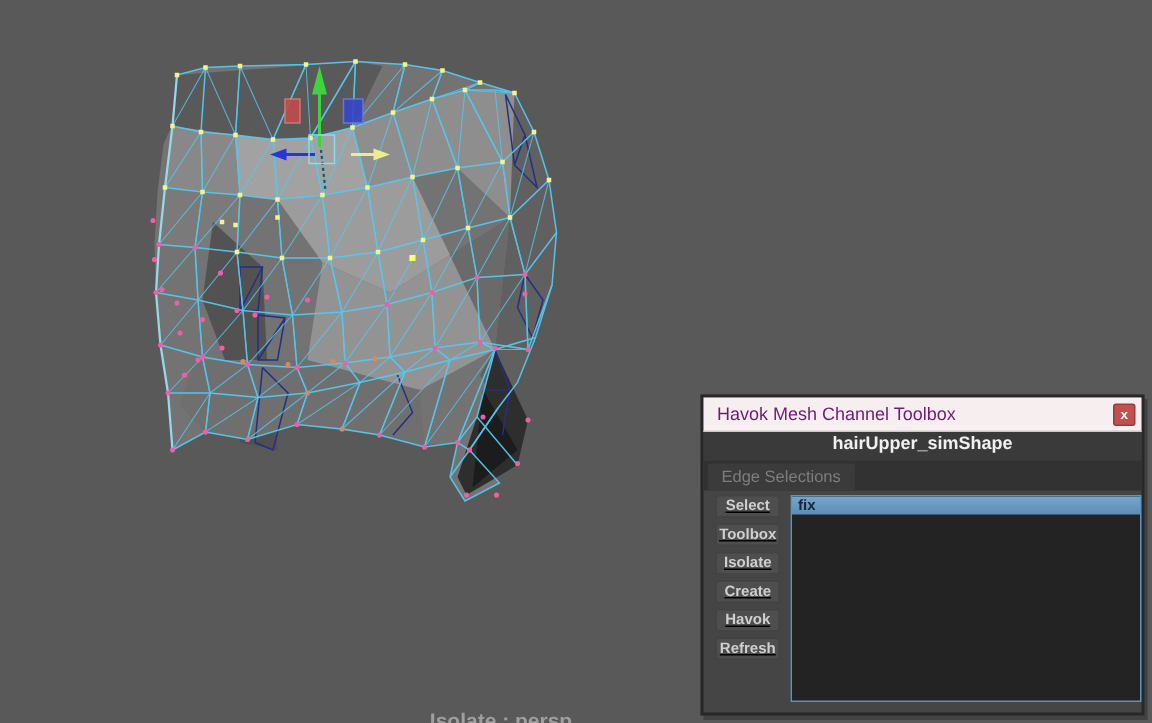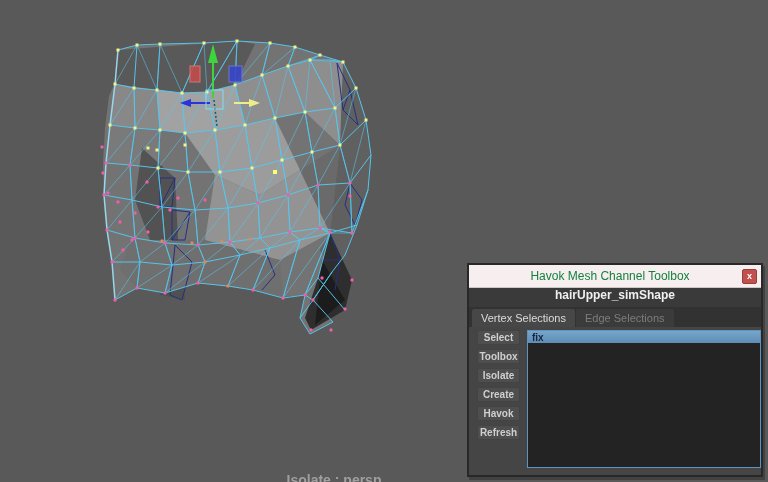--- a/index.html
+++ b/index.html
@@ -17,21 +17,21 @@
   .dialog {
     position:absolute; left:467px; top:263px; width:296px; height:214px;
     background:#454545; border:2px solid #282828;
     box-shadow:2px 3px 0 rgba(0,0,0,.25);
     display:flex; flex-direction:column;
   }
   .titlebar {
     height:23px; background:#f7eef0; display:flex; align-items:center;
     flex:0 0 auto; padding:0 4px 0 9px; border-bottom:1px solid #cfc6c8;
   }
-  .titlebar .title { font-size:12px; color:#15803d; flex:1 1 auto;text-align:center; }
+  .titlebar .title { font-size:12px; color:#701a75; flex:1 1 auto; }
   .close-btn {
     width:15px; height:15px; background:#c2504e; border:1px solid #96403e;
     border-radius:2px; color:#fff; font-size:9px; font-weight:bold;
     display:flex; align-items:center; justify-content:center; line-height:1;
   }
   .objbar {
     height:19px; background:#3a3a3a; color:#f0f0f0; font-size:12px; font-weight:bold;
     display:flex; align-items:flex-start; justify-content:center; flex:0 0 auto;
   }
   .tabbar {
@@ -39,21 +39,21 @@
     flex:0 0 auto; padding:0 2px 0 3px;
   }
   .tab {
     height:18px; font-size:11px; display:flex; align-items:center;
     padding:0 9px; margin-right:1px; border-radius:2px 2px 0 0;
     background:#3b3b3b; color:#7d7d7d; white-space:nowrap;
   }
   .tab--active { background:#474747; color:#dcdcdc; }
 
   .content { flex:1 1 auto; display:flex; padding:3px 0 0 8px; }
-  .btncol { width:43px; flex:0 0 auto; display:flex; flex-direction:column; }
+  .btncol { width:43px; flex:0 0 auto; display:flex; flex-direction:column;text-decoration:underline; }
   .btncol button {
     width:43px; height:15px; margin-bottom:4px; background:#4e4e4e;
     border:1px solid #434343; border-radius:2px; color:#cfcfcf;
     font-family:"Liberation Sans", sans-serif; font-size:10px; font-weight:bold;
     display:flex; align-items:center; justify-content:center; padding:0; line-height:1;
   }
   .listbox {
     margin-left:7px; width:251px; height:138px; background:#232323;
     border:1px solid #5d93bd; overflow:hidden;
   }
@@ -260,21 +260,20 @@
   <div class="titlebar">
     <span class="title">Havok Mesh Channel Toolbox</span>
     <span class="close-btn">x</span>
   </div>
 
   <div class="objbar">
     <span>hairUpper_simShape</span>
   </div>
 
   <div class="tabbar">
-    <div class="tab tab--active">Vertex Selections</div>
     <div class="tab">Edge Selections</div>
 
   </div>
 
   <div class="content">
     <div class="btncol">
       <button>Select</button>
       <button>Toolbox</button>
       <button>Isolate</button>
       <button>Create</button>

